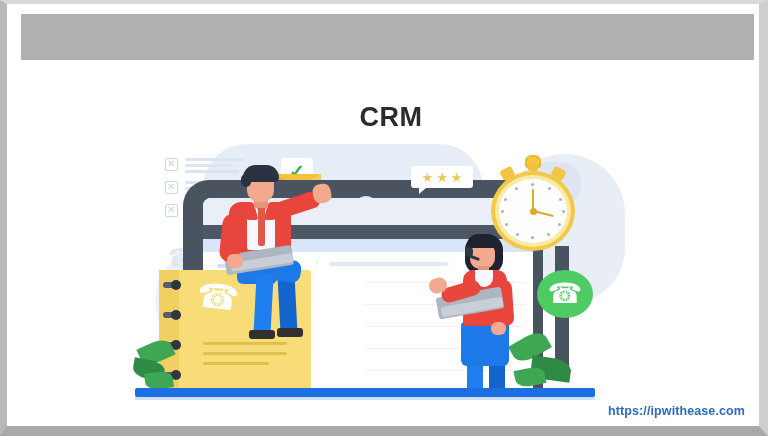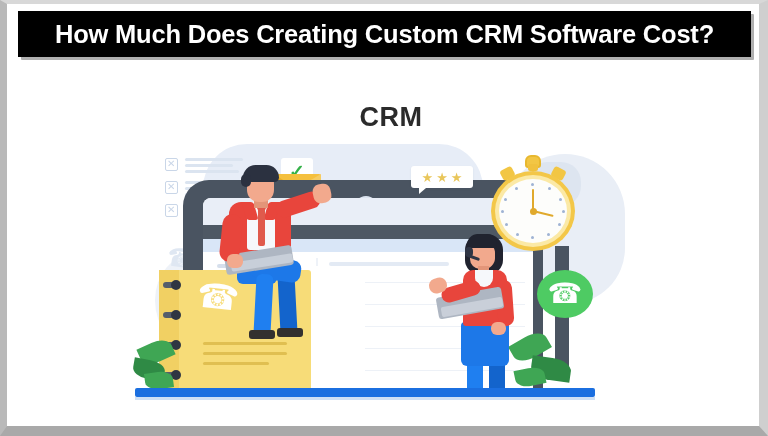--- a/index.html
+++ b/index.html
@@ -241,23 +241,20 @@
     letter-spacing:0.1px;
   }
 </style>
 </head>
 <body>
 
 <div class="page">
  <div class="page-inner">
 
   <div class="title-shadow"></div>
-  <div class="title-bar">
-    <span class="title-text">How Much Does Creating Custom CRM Software Cost?</span>
-  </div>
 
   <div class="crm-head">CRM</div>
 
   <div class="stage">
 
     <div class="blob-d"></div>
     <div class="blob-b"></div>
     <div class="blob-c"></div>
     <div class="blob-a"></div>
 
@@ -433,14 +430,15 @@
       <div class="w-lap2"></div>
       <div class="w-handR"></div>
       <div class="w-armL"></div>
       <div class="w-handL"></div>
     </div>
 
     <div class="ground"></div>
     <div class="ground-sh"></div>
   </div>
 
+  <div class="watermark">https://ipwithease.com</div>
  </div>
 </div>
 
 </body></html>

